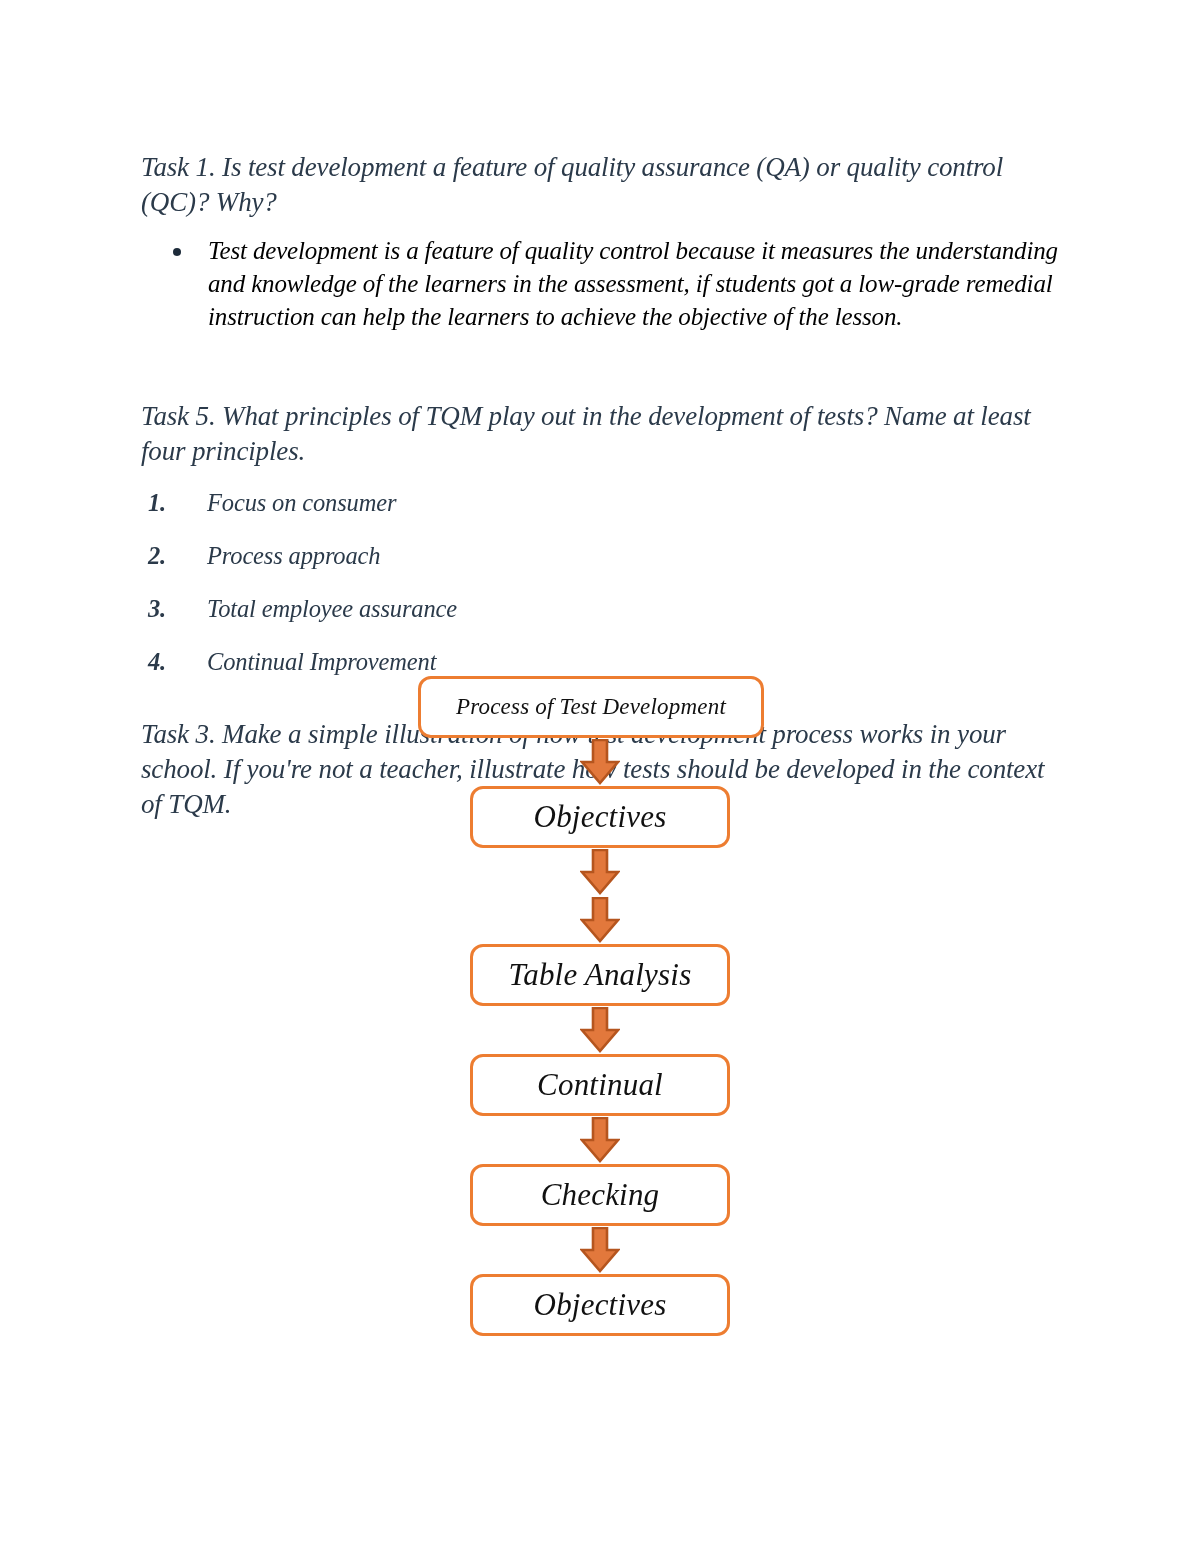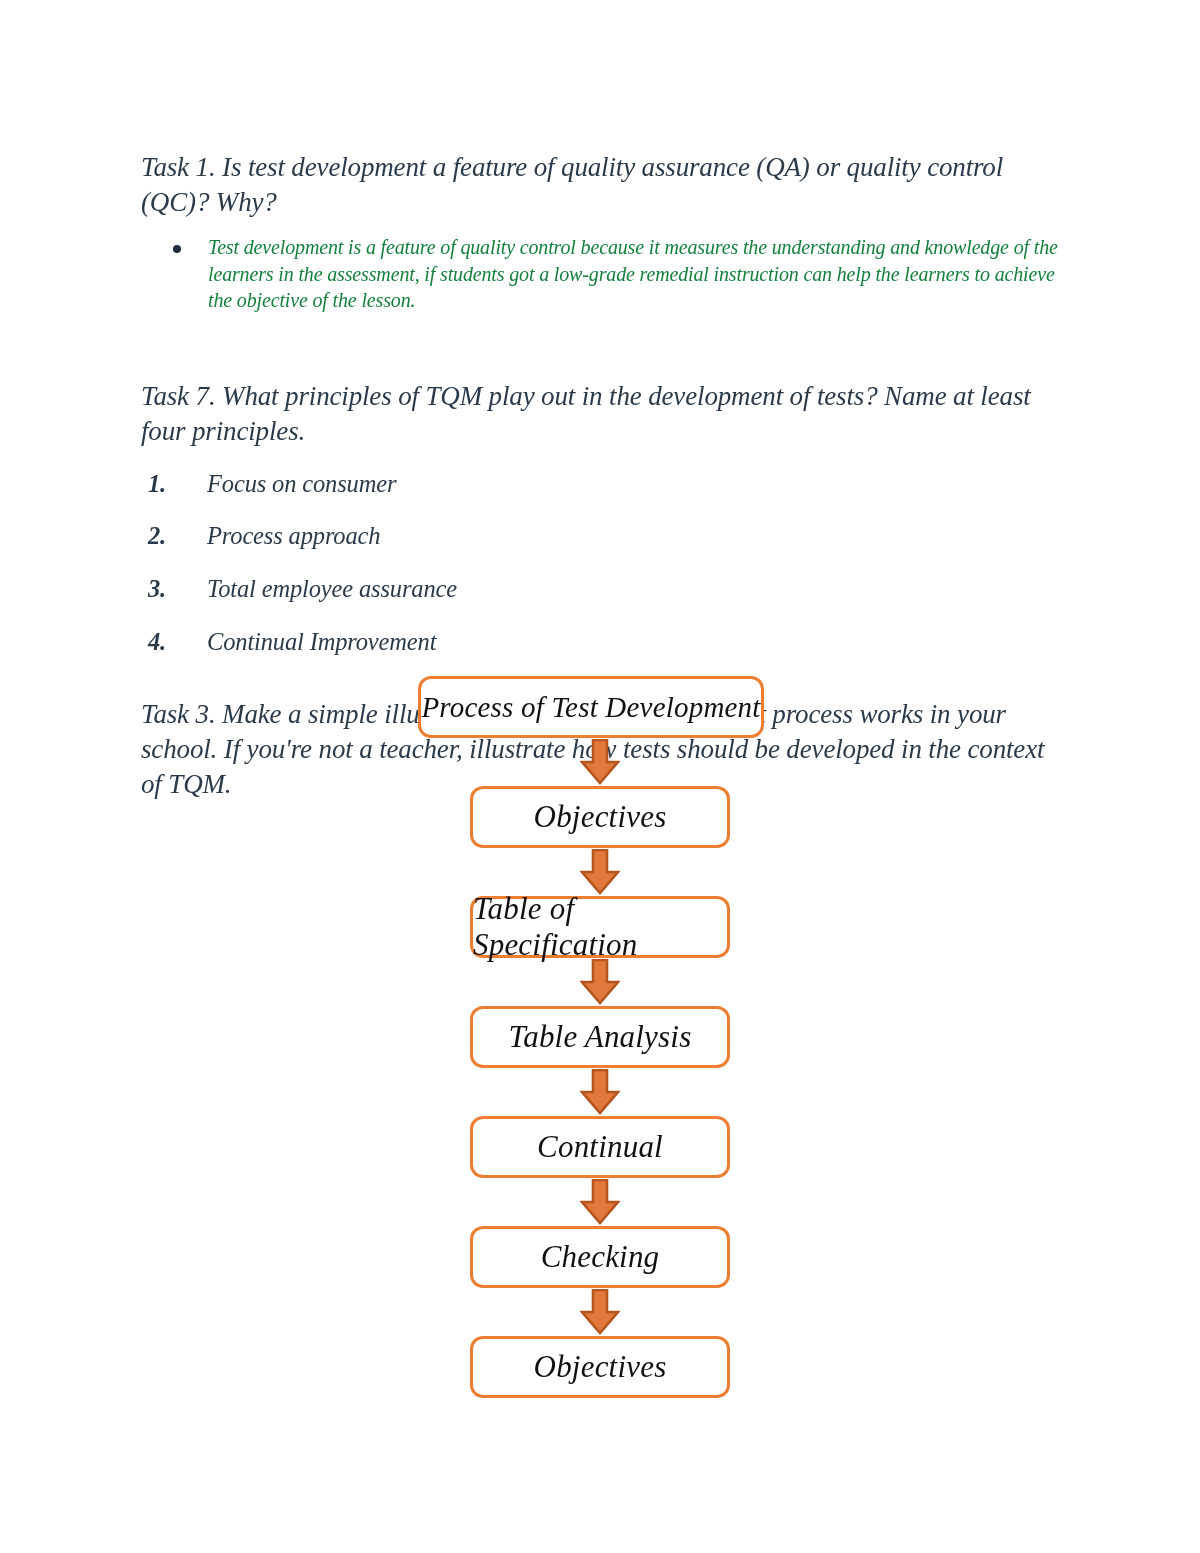--- a/index.html
+++ b/index.html
@@ -44,23 +44,23 @@
 
   .bullet-list {
     list-style: none;
     margin: 14px 0 0 0;
     padding: 0;
   }
   .bullet-list li {
     position: relative;
     padding-left: 67px;
     font-style: italic;
-    font-size: 20px;
+    font-size: 25px;
     line-height: 1.32;
-    color: #15803d;
+    color: #000000;
     letter-spacing: -0.15px;
   }
   .bullet-dot {
     position: absolute;
     left: 32px;
     top: 0.56em;
     width: 8px;
     height: 8px;
     background: #1d2b3a;
     border-radius: 50%;
@@ -121,21 +121,21 @@
     justify-content: center;
     font-style: italic;
     font-size: 31px;
     color: #111111;
     letter-spacing: 0.2px;
     font-family: "Liberation Serif", "DejaVu Serif", serif;
   }
   .node.wide {
     width: 346px;
     height: 62px;
-    font-size: 29px;
+    font-size: 23px;
   }
   .node.std {
     width: 260px;
     height: 62px;
   }
 
   .arrow-wrap {
     display: flex;
     justify-content: center;
     align-items: center;
@@ -154,21 +154,21 @@
 
     <ul class="bullet-list">
       <li>
         <span class="bullet-dot"></span>
         <span>Test development is a feature of quality control because it measures the understanding and knowledge of the learners in the assessment, if students got a low-grade remedial instruction can help the learners to achieve the objective of the lesson.</span>
       </li>
     </ul>
 
     <div class="gap-lg"></div>
 
-    <p class="task-heading">Task 7. What principles of TQM play out in the development of tests? Name at least four principles.</p>
+    <p class="task-heading">Task 5. What principles of TQM play out in the development of tests? Name at least four principles.</p>
 
     <ol class="num-list">
       <li>
         <span class="num-marker">1.</span>
         <span>Focus on consumer</span>
       </li>
       <li>
         <span class="num-marker">2.</span>
         <span>Process approach</span>
       </li>
@@ -203,23 +203,20 @@
     <div class="flow-row">
       <div class="node std">Objectives</div>
     </div>
 
     <div class="arrow-wrap">
       <svg width="40" height="46" viewBox="0 0 40 46">
         <polygon points="13,1 27,1 27,23 38,23 20,44 2,23 13,23" fill="#E2783C" stroke="#B5551E" stroke-width="2.6" stroke-linejoin="miter"></polygon>
       </svg>
     </div>
 
-    <div class="flow-row">
-      <div class="node std">Table of Specification</div>
-    </div>
 
     <div class="arrow-wrap">
       <svg width="40" height="46" viewBox="0 0 40 46">
         <polygon points="13,1 27,1 27,23 38,23 20,44 2,23 13,23" fill="#E2783C" stroke="#B5551E" stroke-width="2.6" stroke-linejoin="miter"></polygon>
       </svg>
     </div>
 
     <div class="flow-row">
       <div class="node std">Table Analysis</div>
     </div>

